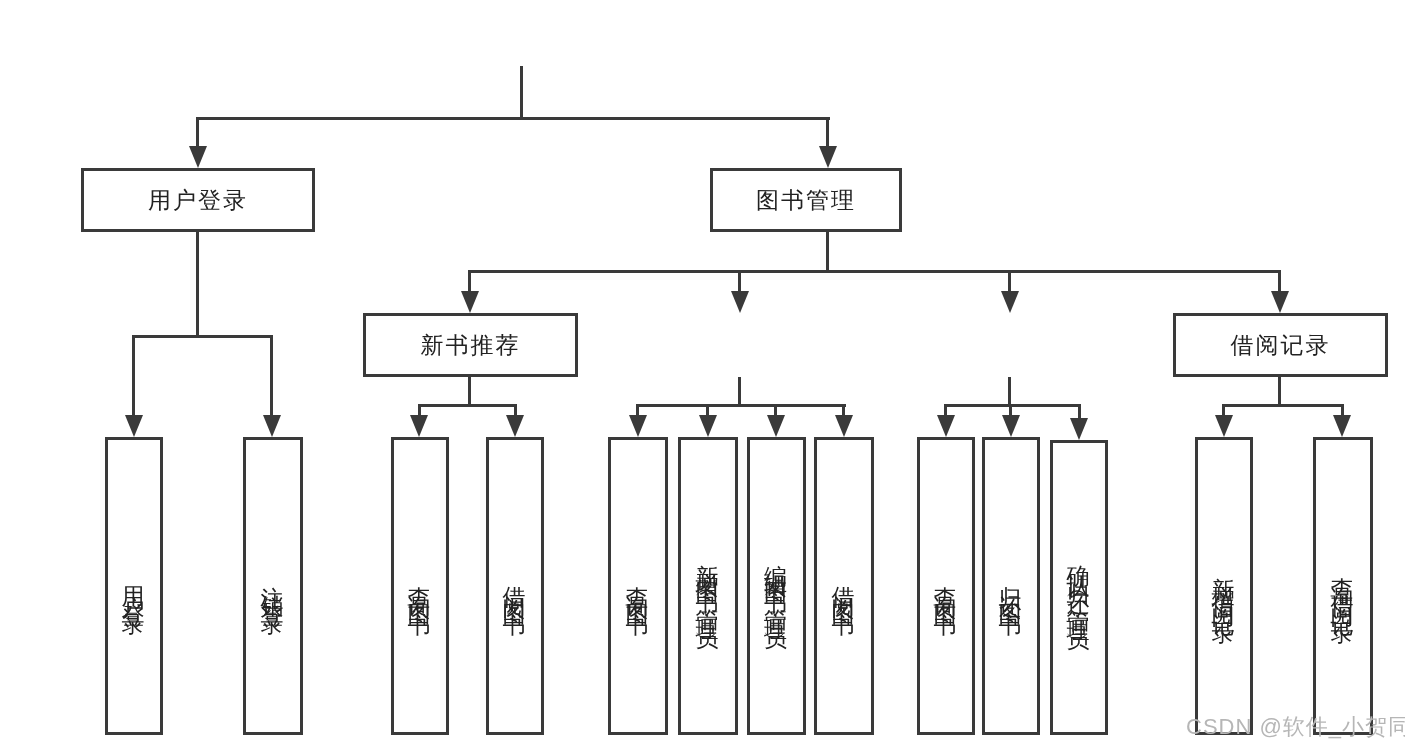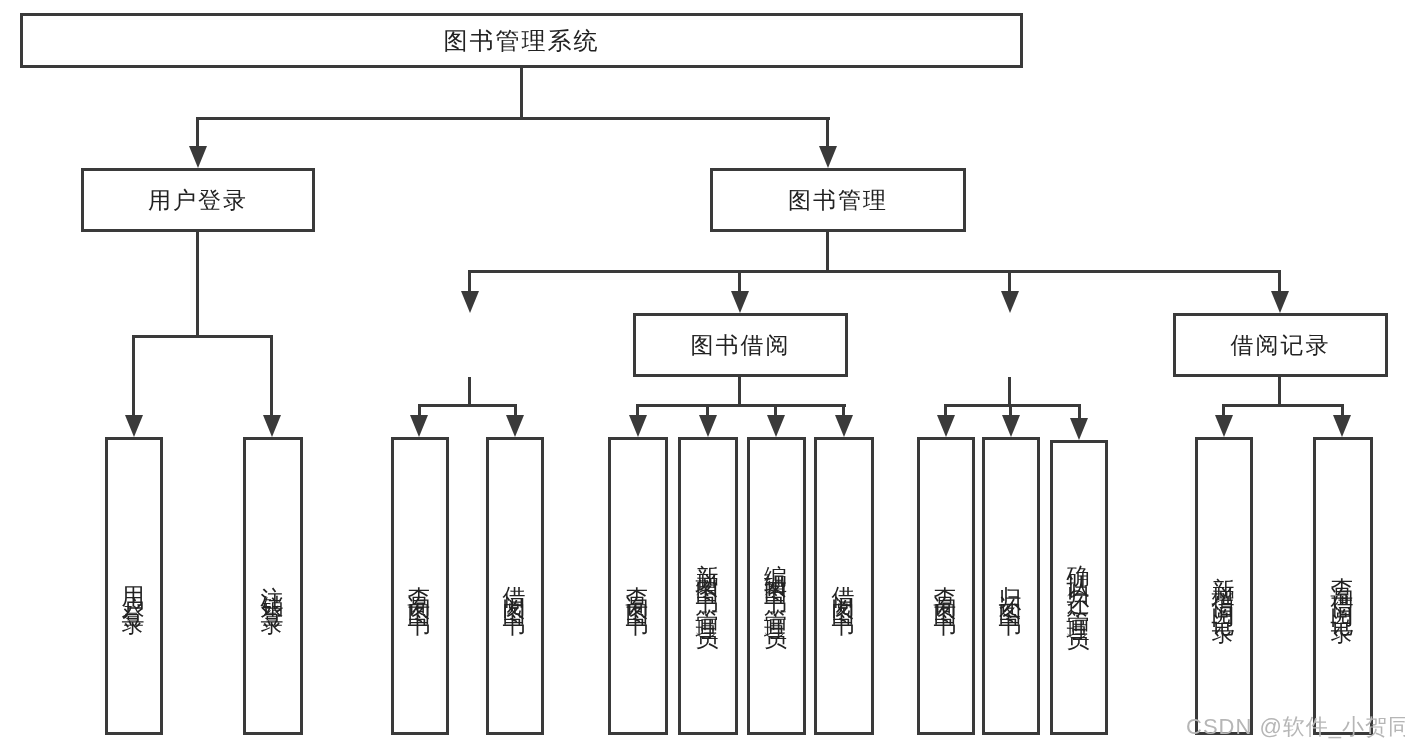--- a/index.html
+++ b/index.html
@@ -35,26 +35,25 @@
   .watermark{
     position:absolute;left:1186px;top:712px;z-index:5;
     font-size:22px;letter-spacing:1px;color:var(--wm);white-space:nowrap;
   }
 </style>
 </head>
 <body>
 
 <div class="canvas">
 
-  <div class="box-h root" style="left:20px;top:13px;width:1003px;height:55px;">图书管理系统</div>
 
   <div class="box-h" style="left:81px;top:168px;width:234px;height:64px;">用户登录</div>
-  <div class="box-h" style="left:710px;top:168px;width:256px;height:64px;">图书管理</div>
+  <div class="box-h" style="left:710px;top:168px;width:192px;height:64px;">图书管理</div>
 
-  <div class="box-h" style="left:633px;top:313px;width:215px;height:64px;">图书借阅</div>
+  <div class="box-h" style="left:363px;top:313px;width:215px;height:64px;">新书推荐</div>
   <div class="box-h" style="left:1173px;top:313px;width:215px;height:64px;">借阅记录</div>
 
   <div class="box-v" style="left:105px;top:437px;width:58px;height:298px;">用户登录</div>
   <div class="box-v" style="left:243px;top:437px;width:60px;height:298px;">注销登录</div>
 
   <div class="box-v" style="left:391px;top:437px;width:58px;height:298px;">查询图书</div>
   <div class="box-v" style="left:486px;top:437px;width:58px;height:298px;">借阅图书</div>
 
   <div class="box-v" style="left:608px;top:437px;width:60px;height:298px;">查询图书</div>
   <div class="box-v" style="left:678px;top:437px;width:60px;height:298px;">新增图书（管理员）</div>

